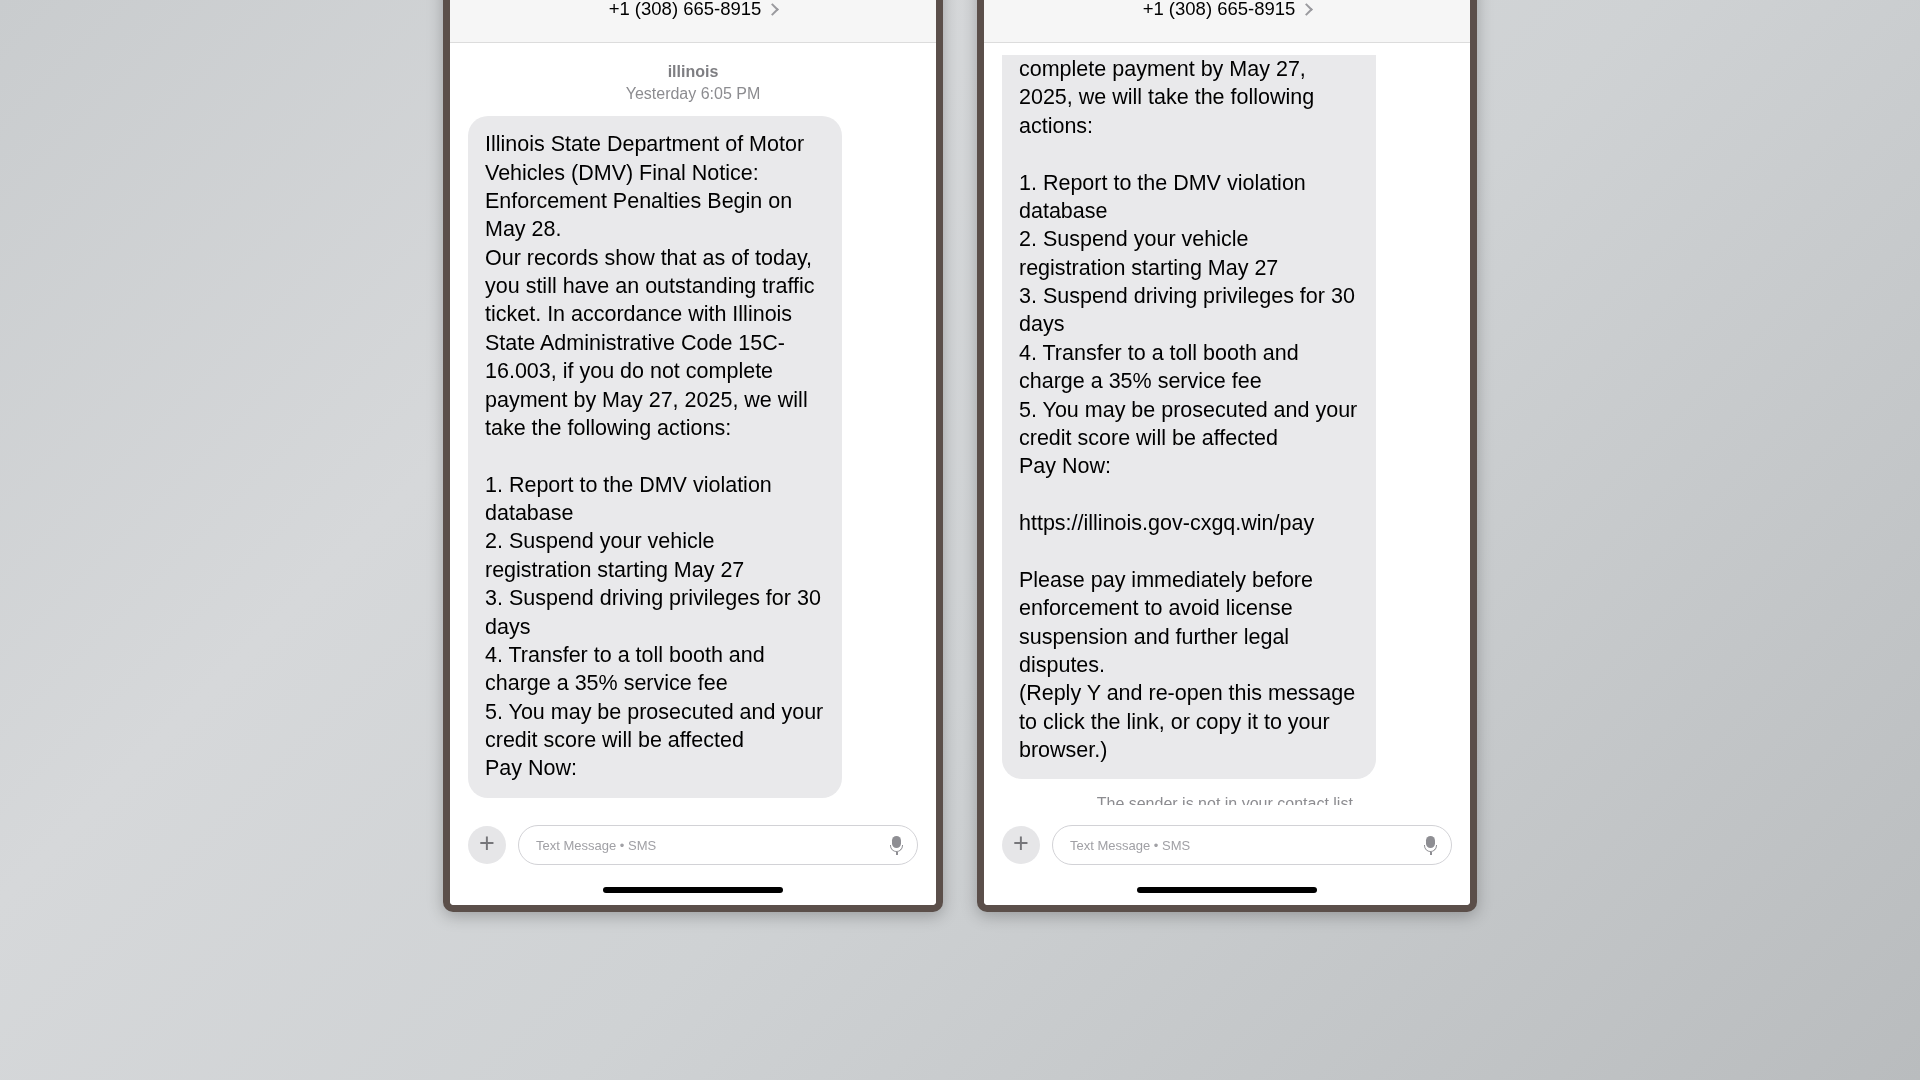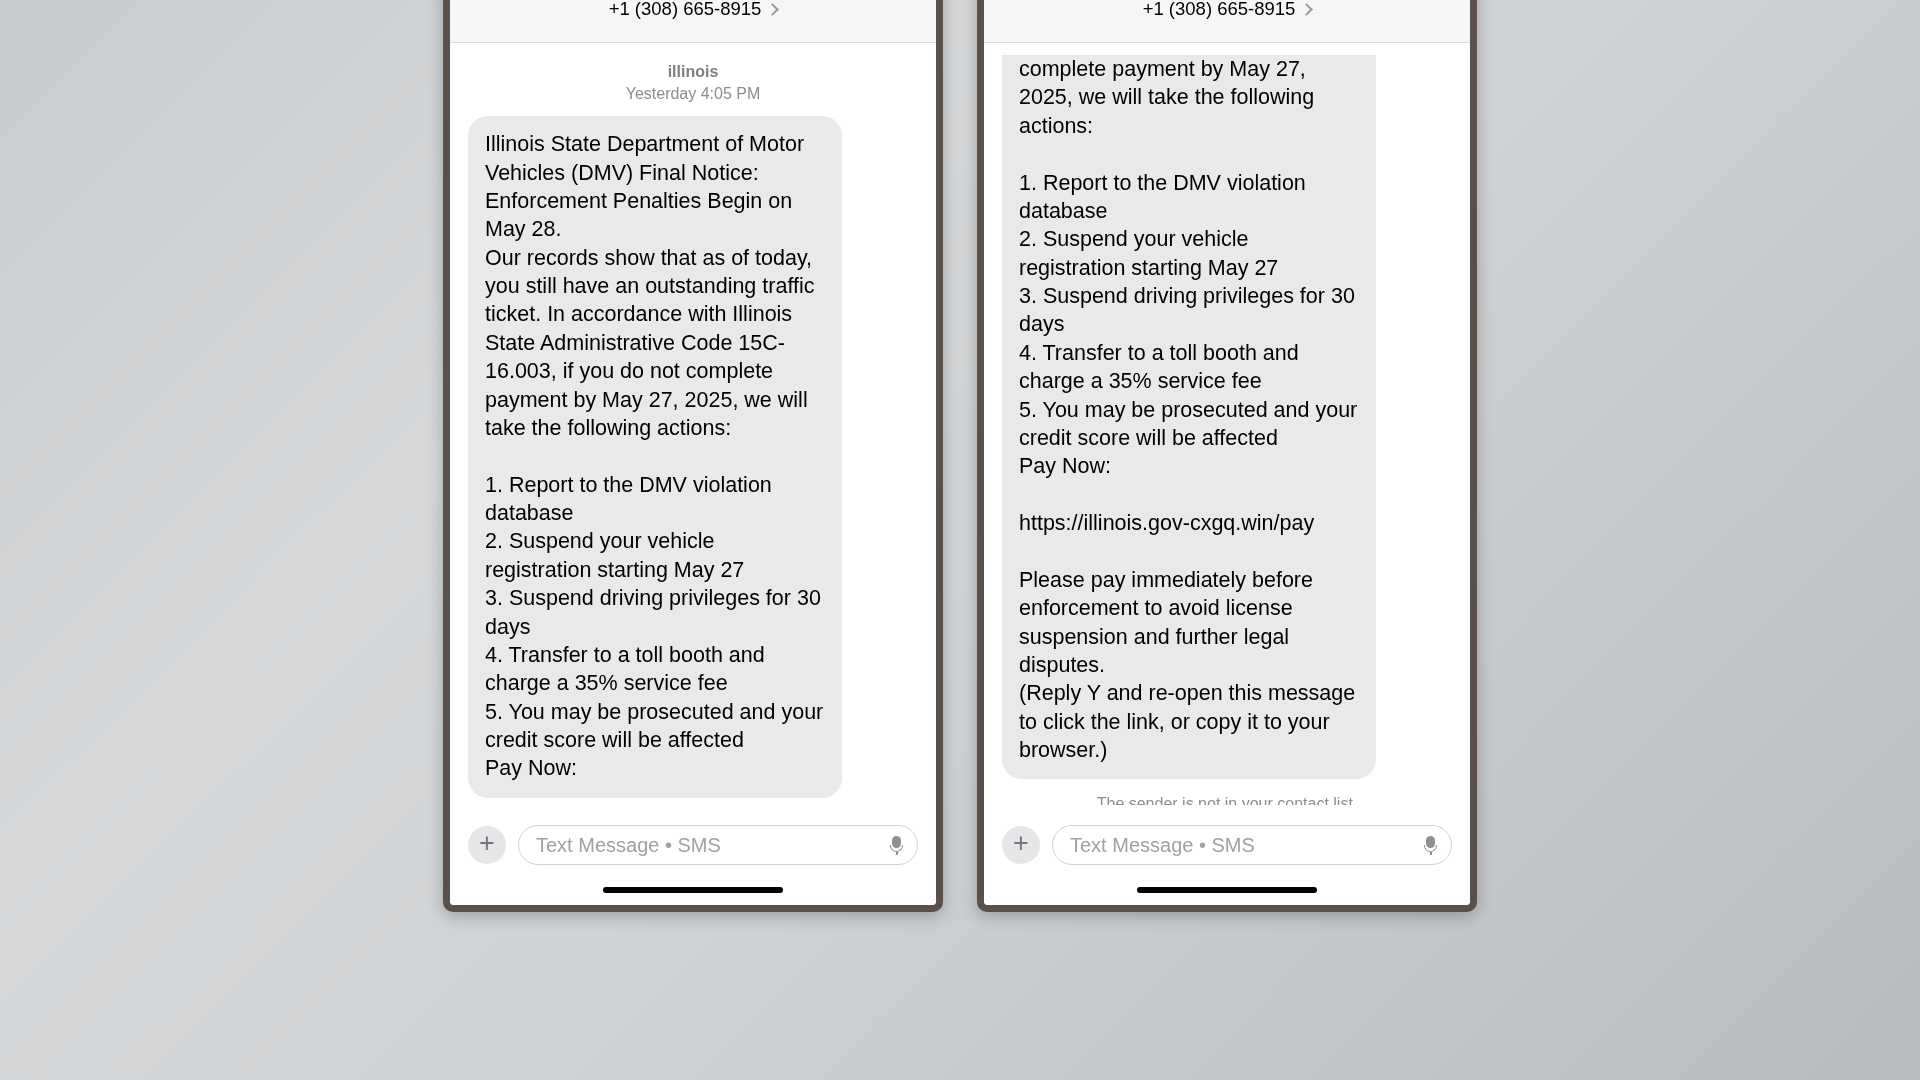--- a/index.html
+++ b/index.html
@@ -263,21 +263,21 @@
     border: 1.5px solid #d2d2d6;
     border-radius: 21px;
     display: flex;
     align-items: center;
     justify-content: space-between;
     padding: 0 14px 0 17px;
     box-sizing: border-box;
   }
   .input-pill .ph {
     color: #a0a0a5;
-    font-size: 20px;
+    font-size: 13px;
   }
   .mic {
     width: 13px; height: 19px;
     position: relative;
     flex: none;
   }
   .mic .cap {
     position: absolute;
     left: 2px; top: 0;
     width: 9px; height: 12px;
@@ -355,21 +355,21 @@
           <div class="contact-name">
             <span>+1 (308) 665-8915</span>
             <span class="chev"></span>
           </div>
         </div>
       </div>
 
       <div class="convo">
         <div class="meta">
           <div class="svc">illinois</div>
-          <div>Yesterday 4:05 PM</div>
+          <div>Yesterday 6:05 PM</div>
         </div>
         <div class="bubble">Illinois State Department of Motor Vehicles (DMV) Final Notice: Enforcement Penalties Begin on May 28.
 Our records show that as of today, you still have an outstanding traffic ticket. In accordance with Illinois State Administrative Code 15C-16.003, if you do not complete payment by May 27, 2025, we will take the following actions:
 
 1. Report to the DMV violation database
 2. Suspend your vehicle registration starting May 27
 3. Suspend driving privileges for 30 days
 4. Transfer to a toll booth and charge a 35% service fee
 5. You may be prosecuted and your credit score will be affected
 Pay Now:</div>

